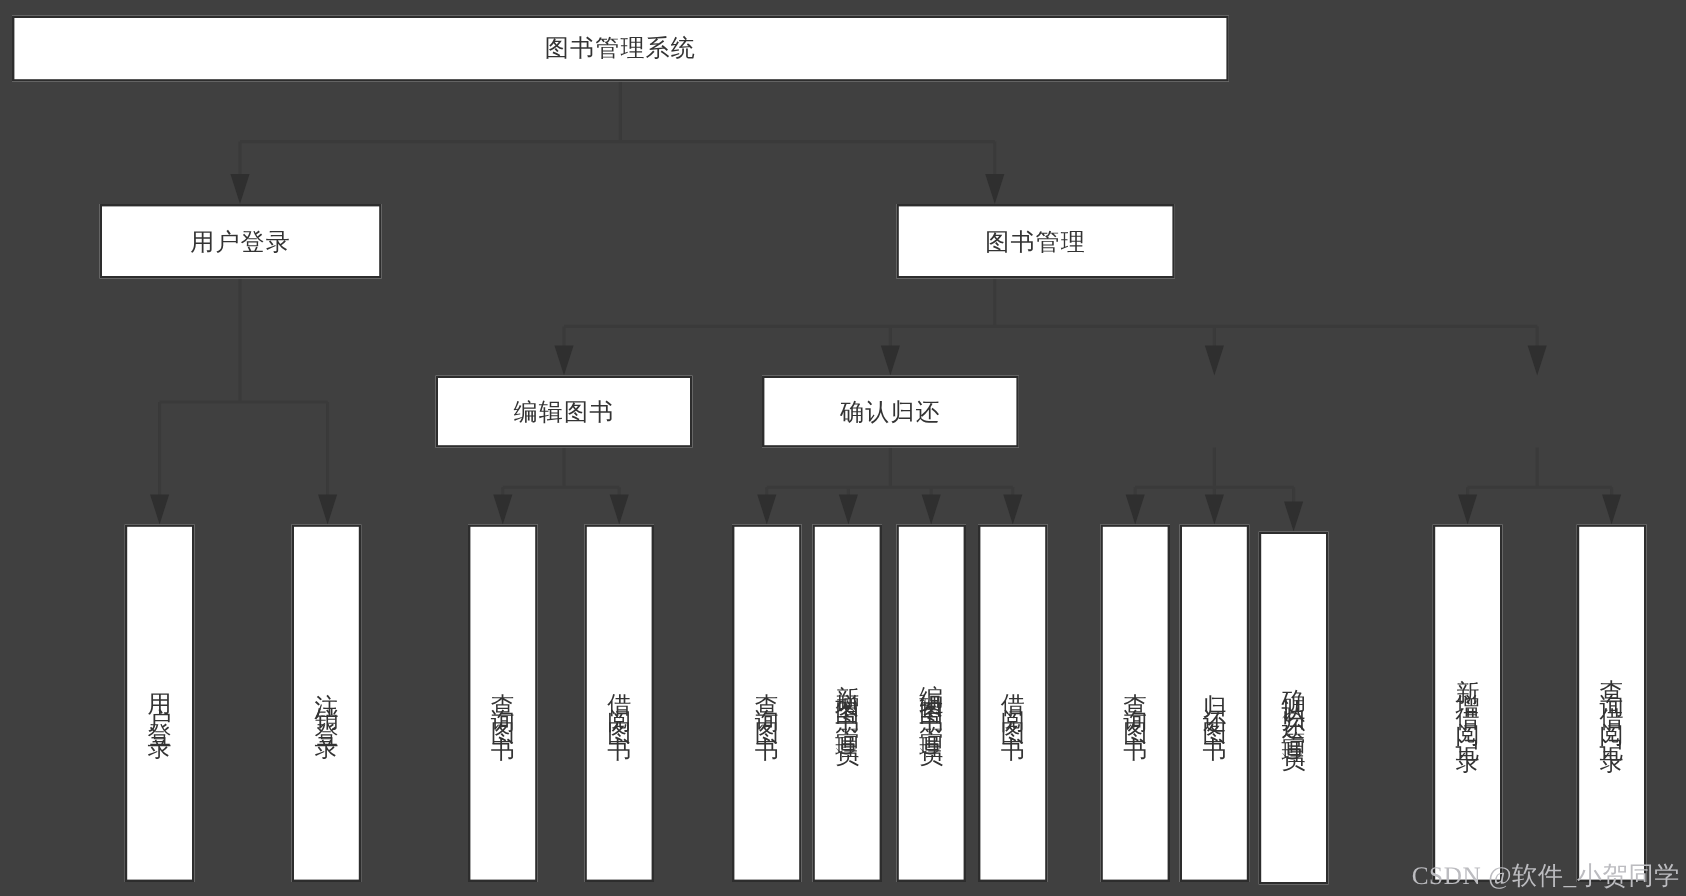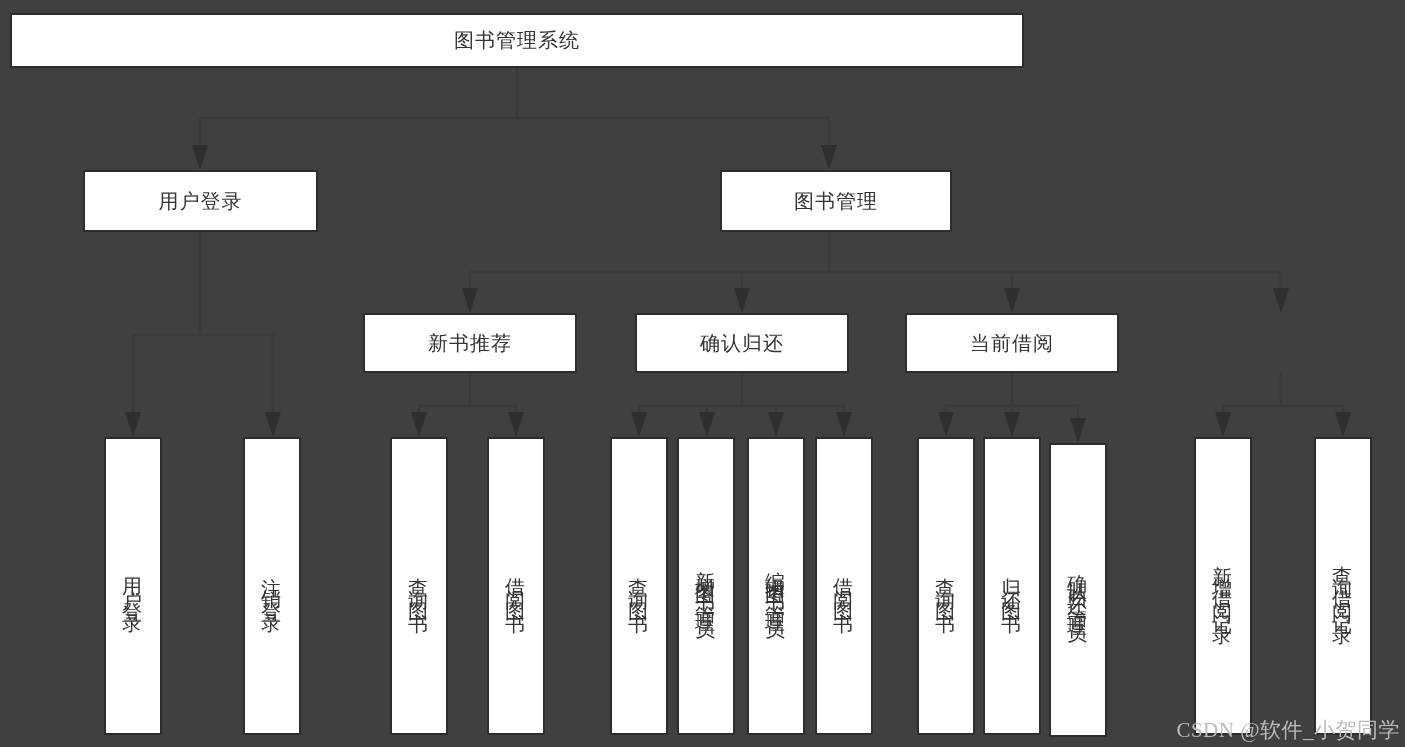--- a/index.html
+++ b/index.html
@@ -25,21 +25,21 @@
   .leaf{
     writing-mode:vertical-rl;
     text-orientation:mixed;
     width:58px;height:298px;top:437px;
     letter-spacing:12px;
     font-size:20px;
   }
   .leaf.dense{letter-spacing:7px;}
   .root-box{left:10px;top:13px;width:1014px;height:55px;}
   .lvl2-a{left:83px;top:170px;width:235px;height:62px;}
-  .lvl2-b{left:720px;top:170px;width:232px;height:62px;}
+  .lvl2-b{left:747px;top:170px;width:232px;height:62px;}
   .lvl3{top:313px;width:214px;height:60px;}
   .watermark{
     position:absolute;right:5px;bottom:3px;
     color:#bcbcc0;font-size:21px;letter-spacing:0.5px;
     z-index:5;
     text-align:right;
   }
   .line{stroke:#3a3a3a;stroke-width:2.6;fill:none;}
   .arrow{fill:#2f2f2f;stroke:none;}
 </style>
@@ -82,23 +82,22 @@
     <path class="line" d="M1281 373 V406 M1223 406 H1343 M1223 406 V415 M1343 406 V415"></path>
     <polygon class="arrow" points="1215,412 1231,412 1223,437"></polygon>
     <polygon class="arrow" points="1335,412 1351,412 1343,437"></polygon>
   </svg>
 
   <div class="node root-box">图书管理系统</div>
 
   <div class="node lvl2-a">用户登录</div>
   <div class="node lvl2-b">图书管理</div>
 
-  <div class="node lvl3" style="left:363px">新书推荐</div>
+  <div class="node lvl3" style="left:363px">编辑图书</div>
   <div class="node lvl3" style="left:635px">确认归还</div>
-  <div class="node lvl3" style="left:905px">当前借阅</div>
 
   <div class="node leaf" style="left:104px">用户登录</div>
   <div class="node leaf" style="left:243px">注销登录</div>
 
   <div class="node leaf" style="left:390px">查询图书</div>
   <div class="node leaf" style="left:487px">借阅图书</div>
 
   <div class="node leaf" style="left:610px">查询图书</div>
   <div class="node leaf dense" style="left:677px">新增图书（管理员）</div>
   <div class="node leaf dense" style="left:747px">编辑图书（管理员）</div>

